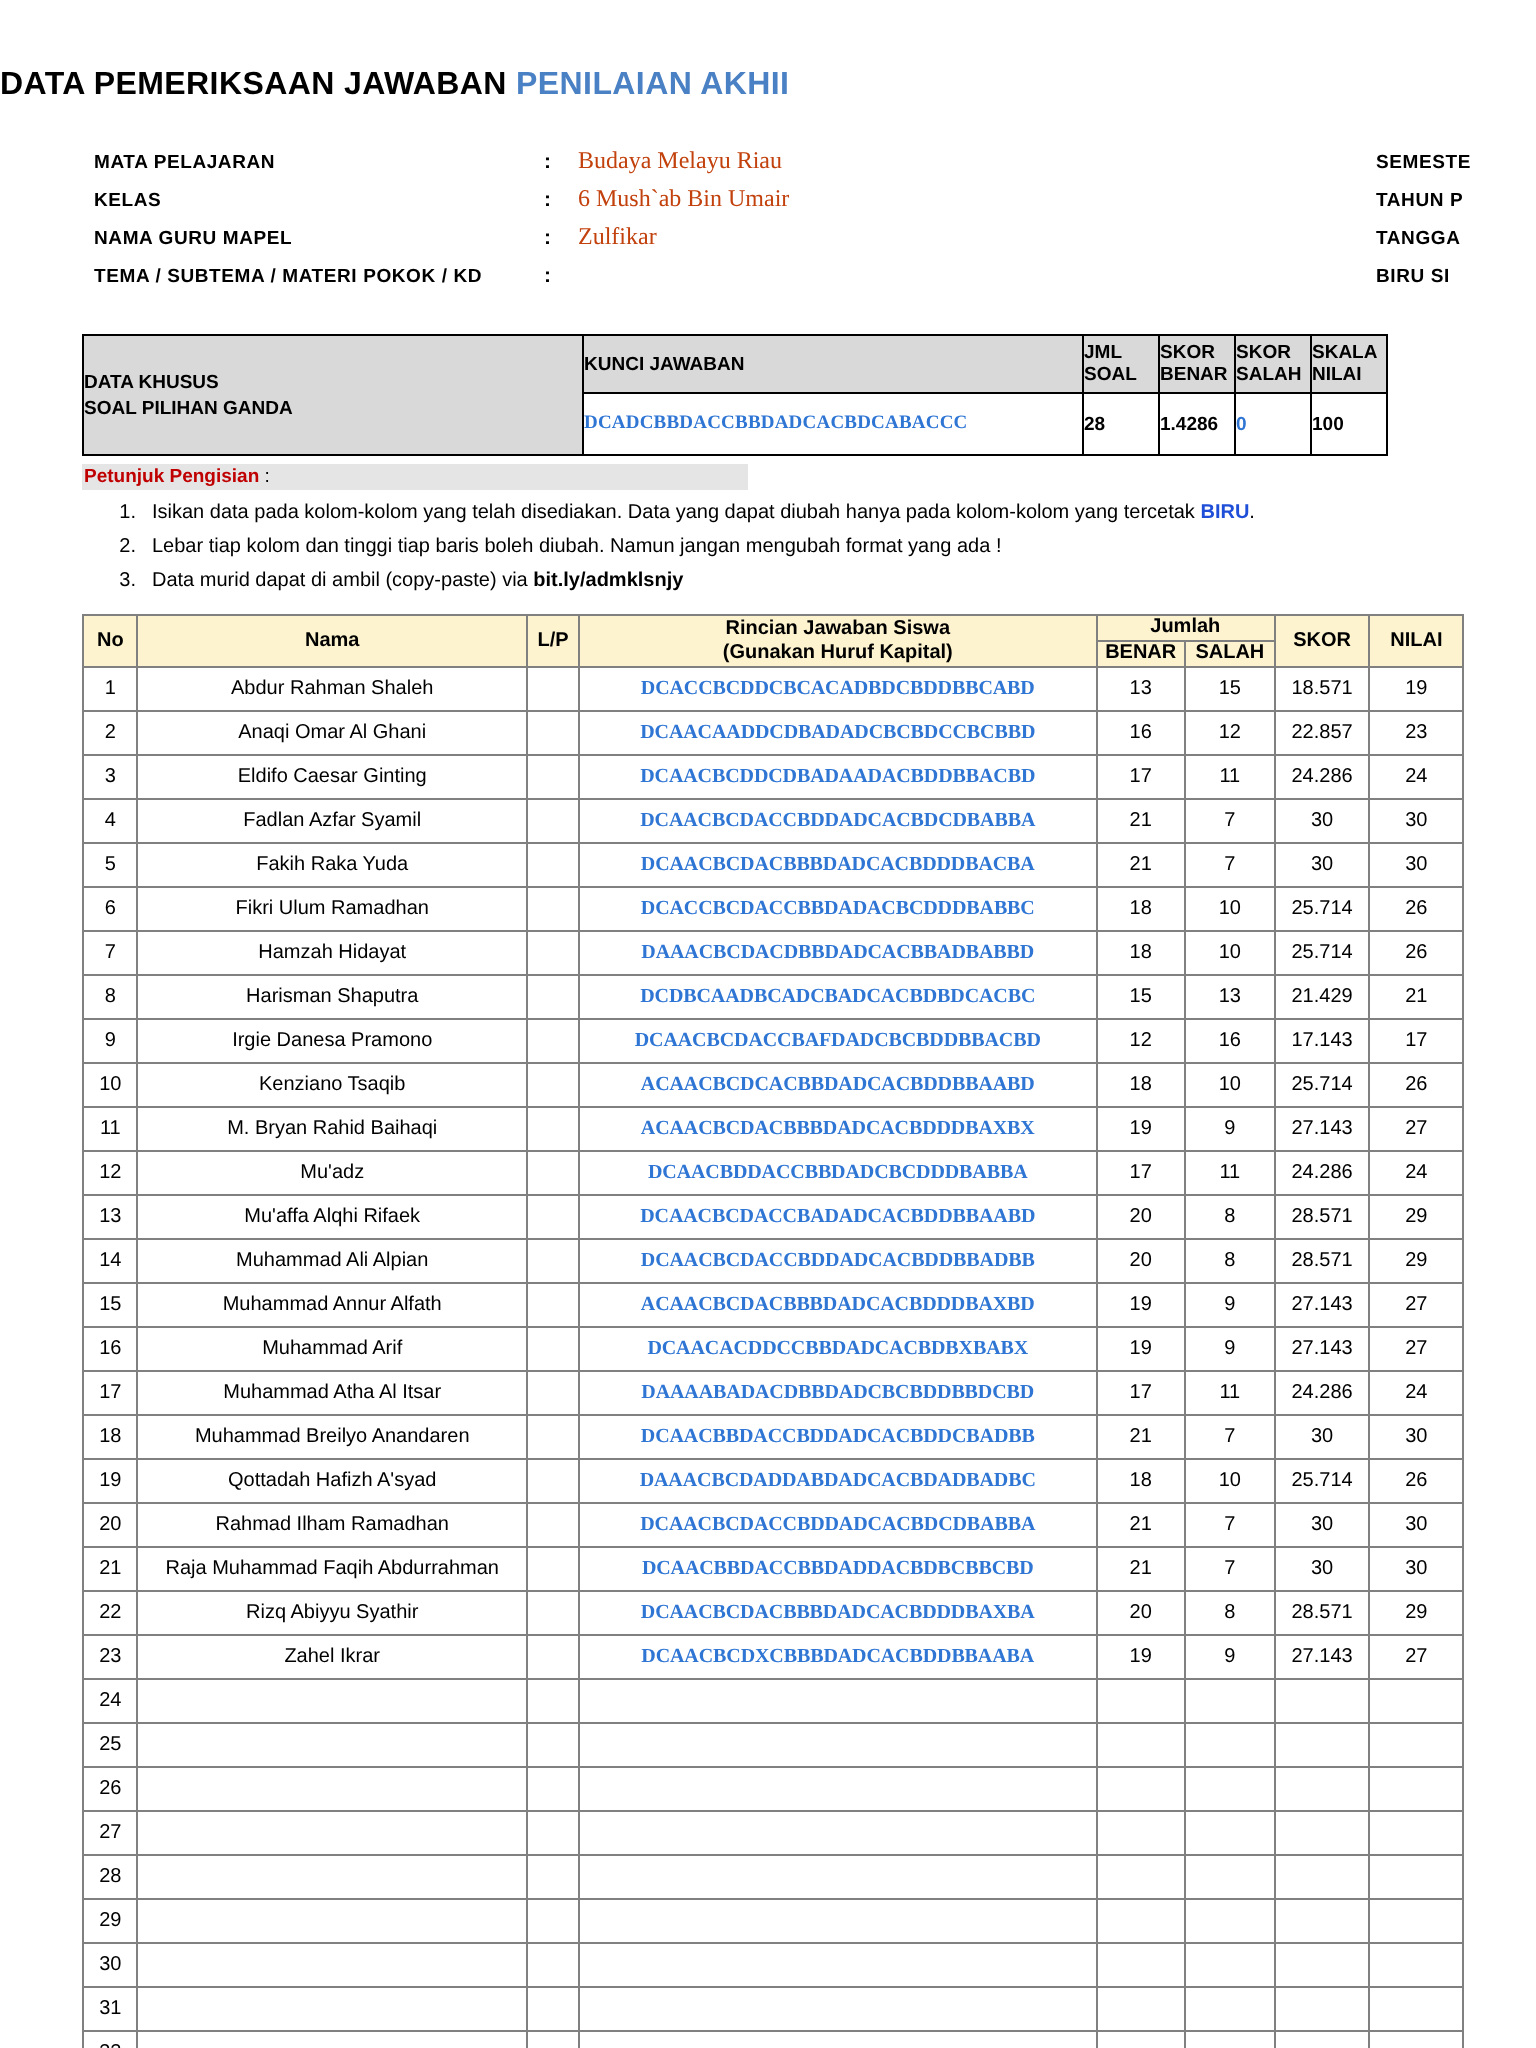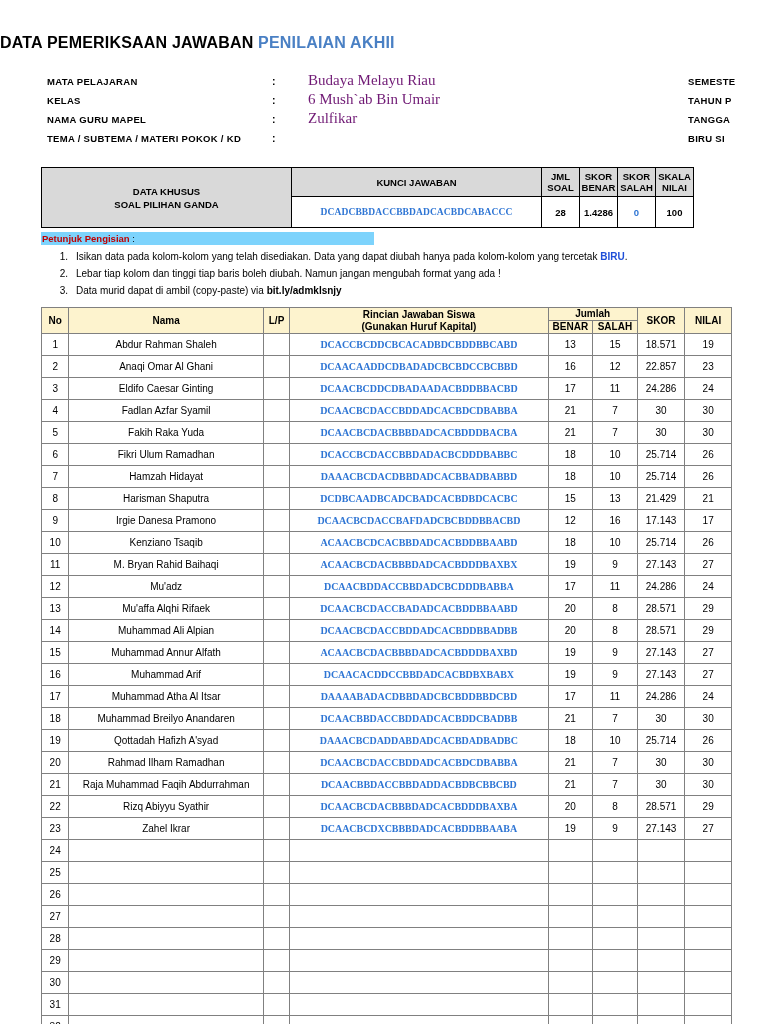--- a/index.html
+++ b/index.html
@@ -23,57 +23,57 @@
 
   
   .meta{position:absolute;left:47px;top:72px;width:700px;}
   .meta-row{height:19px;line-height:19px;position:relative;}
   .meta-label{
     position:absolute;left:0;top:0;
     font-size:9.5px;font-weight:bold;letter-spacing:.3px;
   }
   .meta-colon{position:absolute;left:225px;top:0;font-size:10.5px;font-weight:bold;}
   .meta-value{
-    position:absolute;left:261px;top:-1px;
-    font-size:15px;color:#701a75;
+    position:absolute;left:242px;top:-1px;
+    font-size:12px;color:#c2410c;
     font-family:"Liberation Serif", serif;
   }
   .meta-right{
     position:absolute;left:641px;top:0;
     font-size:9.5px;font-weight:bold;letter-spacing:.3px;white-space:nowrap;
   }
 
   
   .khusus{
     position:absolute;left:41px;top:167px;
     border-collapse:collapse;
     table-layout:fixed;
   }
   .khusus td{
     border:1px solid #000;
     font-size:9.5px;font-weight:bold;
-    text-align:center;vertical-align:middle;
+    text-align:left;vertical-align:middle;
     padding:0;
   }
   .kh-title{background:#d9d9d9;width:249px;height:58px;line-height:13px;}
   .kh-head{background:#d9d9d9;height:28px;}
   .kh-key-head{width:249px;}
   .kh-n{width:37px;line-height:11px;}
   .kh-val{height:30px;background:#fff;}
   .kh-key-val{
     color:#2e75d4;font-family:Liberation Serif, serif;
     font-size:12px;font-weight:normal;text-align:left;padding-left:4px;
     letter-spacing:.1px;
   }
   .blue-num{color:#2e75d4;}
 
   
   .petunjuk{
     position:absolute;left:41px;top:232px;
-    background:#7dd3fc;color:#c00000;
+    background:#e5e5e5;color:#c00000;
     font-size:9.5px;font-weight:bold;
     padding:1px 2px 1px 1px;
     width:333px;
     box-sizing:border-box;
   }
   .petunjuk .plain{color:#000;font-weight:normal;}
   .instr{position:absolute;left:52px;top:250px;width:720px;font-size:10px;}
   .instr-item{position:relative;padding-left:24px;margin-bottom:4px;line-height:13px;}
   .instr-num{position:absolute;left:0;top:0;width:16px;text-align:right;}
   .instr b{font-weight:bold;}

